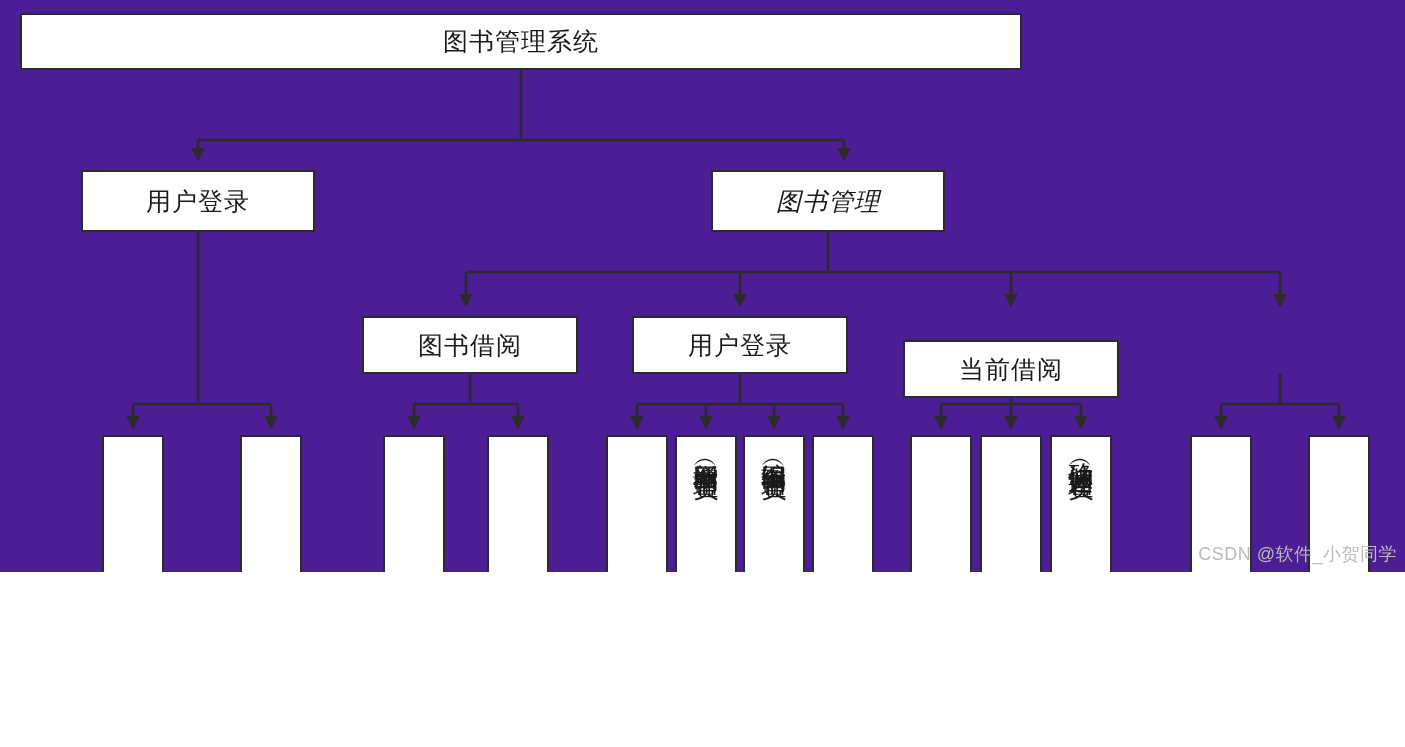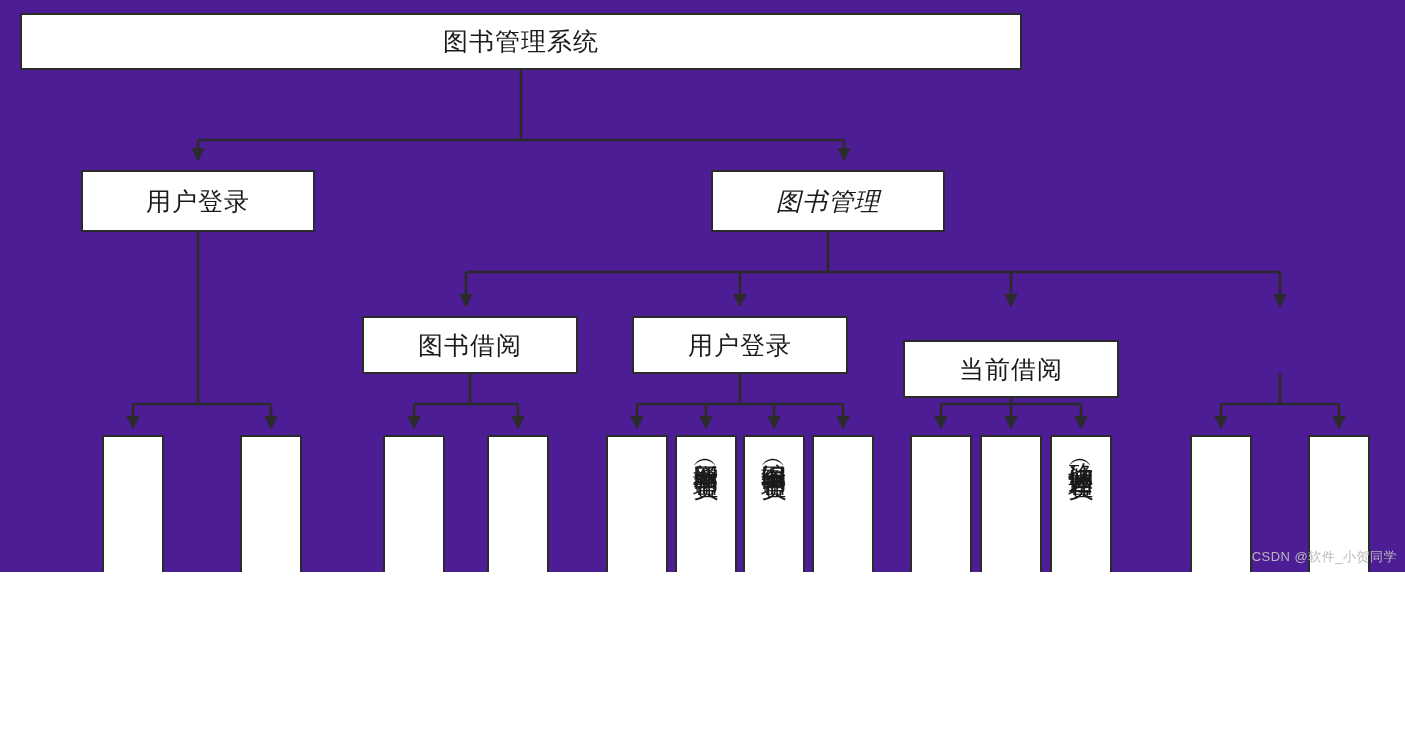--- a/index.html
+++ b/index.html
@@ -44,21 +44,21 @@
     white-space:normal;
   }
   .node.vert .lbl{
     writing-mode:vertical-rl;
     text-orientation:upright;
   }
   #watermark{
     position:absolute;
     right:8px;
     bottom:6px;
-    font-size:13px;
+    font-size:18px;
     color:#b9b9b9;
     letter-spacing:0.5px;
     white-space:nowrap;
     pointer-events:none;
     margin-top:14px;
   }
 </style>
 </head>
 <body>
 

